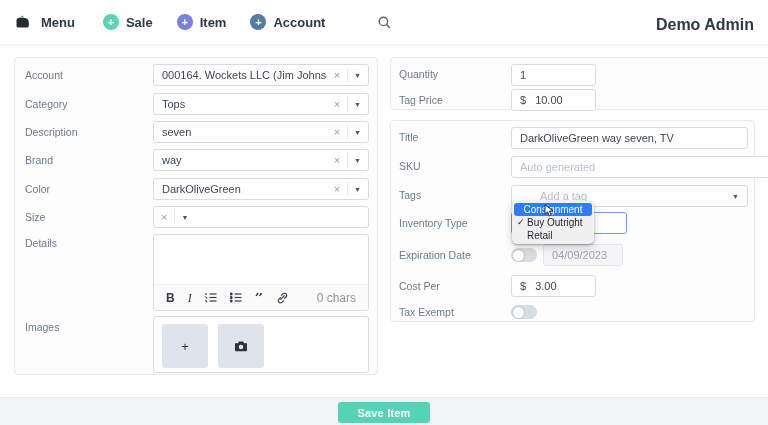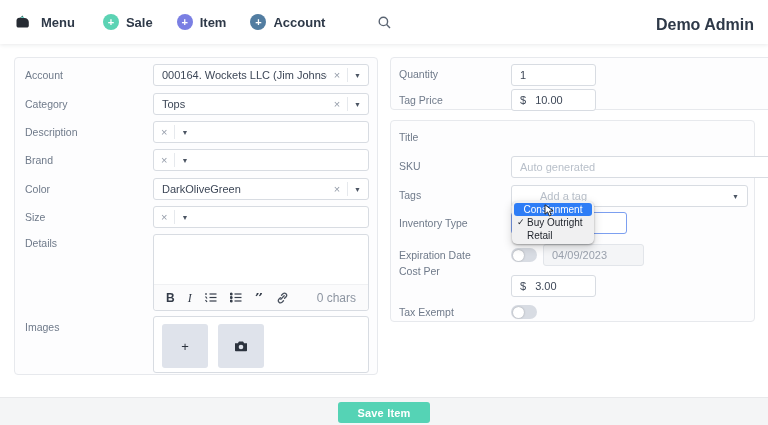--- a/index.html
+++ b/index.html
@@ -129,26 +129,28 @@
 
     <span class="flabel" style="left:10px;top:40px;">Category</span>
     <div class="sel" style="left:138px;top:35px;width:216px;">
       <span class="sval">Tops</span>
       <span class="sclear">×</span>
       <span class="scaret">▼</span>
     </div>
 
     <span class="flabel" style="left:10px;top:68px;">Description</span>
     <div class="sel" style="left:138px;top:63px;width:216px;">
+      <span class="sval">seven</span>
       <span class="sclear">×</span>
       <span class="scaret">▼</span>
     </div>
 
     <span class="flabel" style="left:10px;top:96px;">Brand</span>
     <div class="sel" style="left:138px;top:91px;width:216px;">
+      <span class="sval">way</span>
       <span class="sclear">×</span>
       <span class="scaret">▼</span>
     </div>
 
     <span class="flabel" style="left:10px;top:125px;">Color</span>
     <div class="sel" style="left:138px;top:120px;width:216px;">
       <span class="sval">DarkOliveGreen</span>
       <span class="sclear">×</span>
       <span class="scaret">▼</span>
     </div>
@@ -218,40 +220,41 @@
     <span class="flabel" style="left:8px;top:36px;">Tag Price</span>
     <div class="inp-box" style="left:120px;top:31px;width:85px;">
       <span>$</span>
       <span>10.00</span>
     </div>
   </div>
 
   <div class="card" style="left:390px;top:120px;width:365px;height:202px;">
 
     <span class="flabel" style="left:8px;top:10px;">Title</span>
+    <input class="inp" style="left: 120px; top: 6px; width: 237px;" value="DarkOliveGreen way seven, TV">
 
     <span class="flabel" style="left:8px;top:39px;">SKU</span>
     <input class="inp" style="left: 120px; top: 35px; width: 277px;" placeholder="Auto generated">
 
     <span class="flabel" style="left:8px;top:68px;">Tags</span>
     <div class="sel" style="left:120px;top:64px;width:237px;">
       <span class="sval placeholder">Add a tag</span>
       <span class="caret-only">▼</span>
     </div>
 
     <span class="flabel" style="left:8px;top:96px;">Inventory Type</span>
     <div class="inv-select" style="left:120px;top:91px;width:116px;"></div>
 
     <span class="flabel" style="left:8px;top:128px;">Expiration Date</span>
     <div class="toggle" style="left:120px;top:127px;"></div>
-    <div class="inp-box disabled-box" style="left:152px;top:123px;width:101px;">
+    <div class="inp-box disabled-box" style="left:152px;top:123px;width:80px;">
       <span>04/09/2023</span>
     </div>
 
-    <span class="flabel" style="left:8px;top:144px;">Cost Per</span>
+    <span class="flabel" style="left:8px;top:159px;">Cost Per</span>
     <div class="inp-box" style="left:120px;top:154px;width:85px;">
       <span>$</span>
       <span>3.00</span>
     </div>
 
     <span class="flabel" style="left:8px;top:185px;">Tax Exempt</span>
     <div class="toggle" style="left:120px;top:184px;"></div>
   </div>
 
   <div class="popup">

